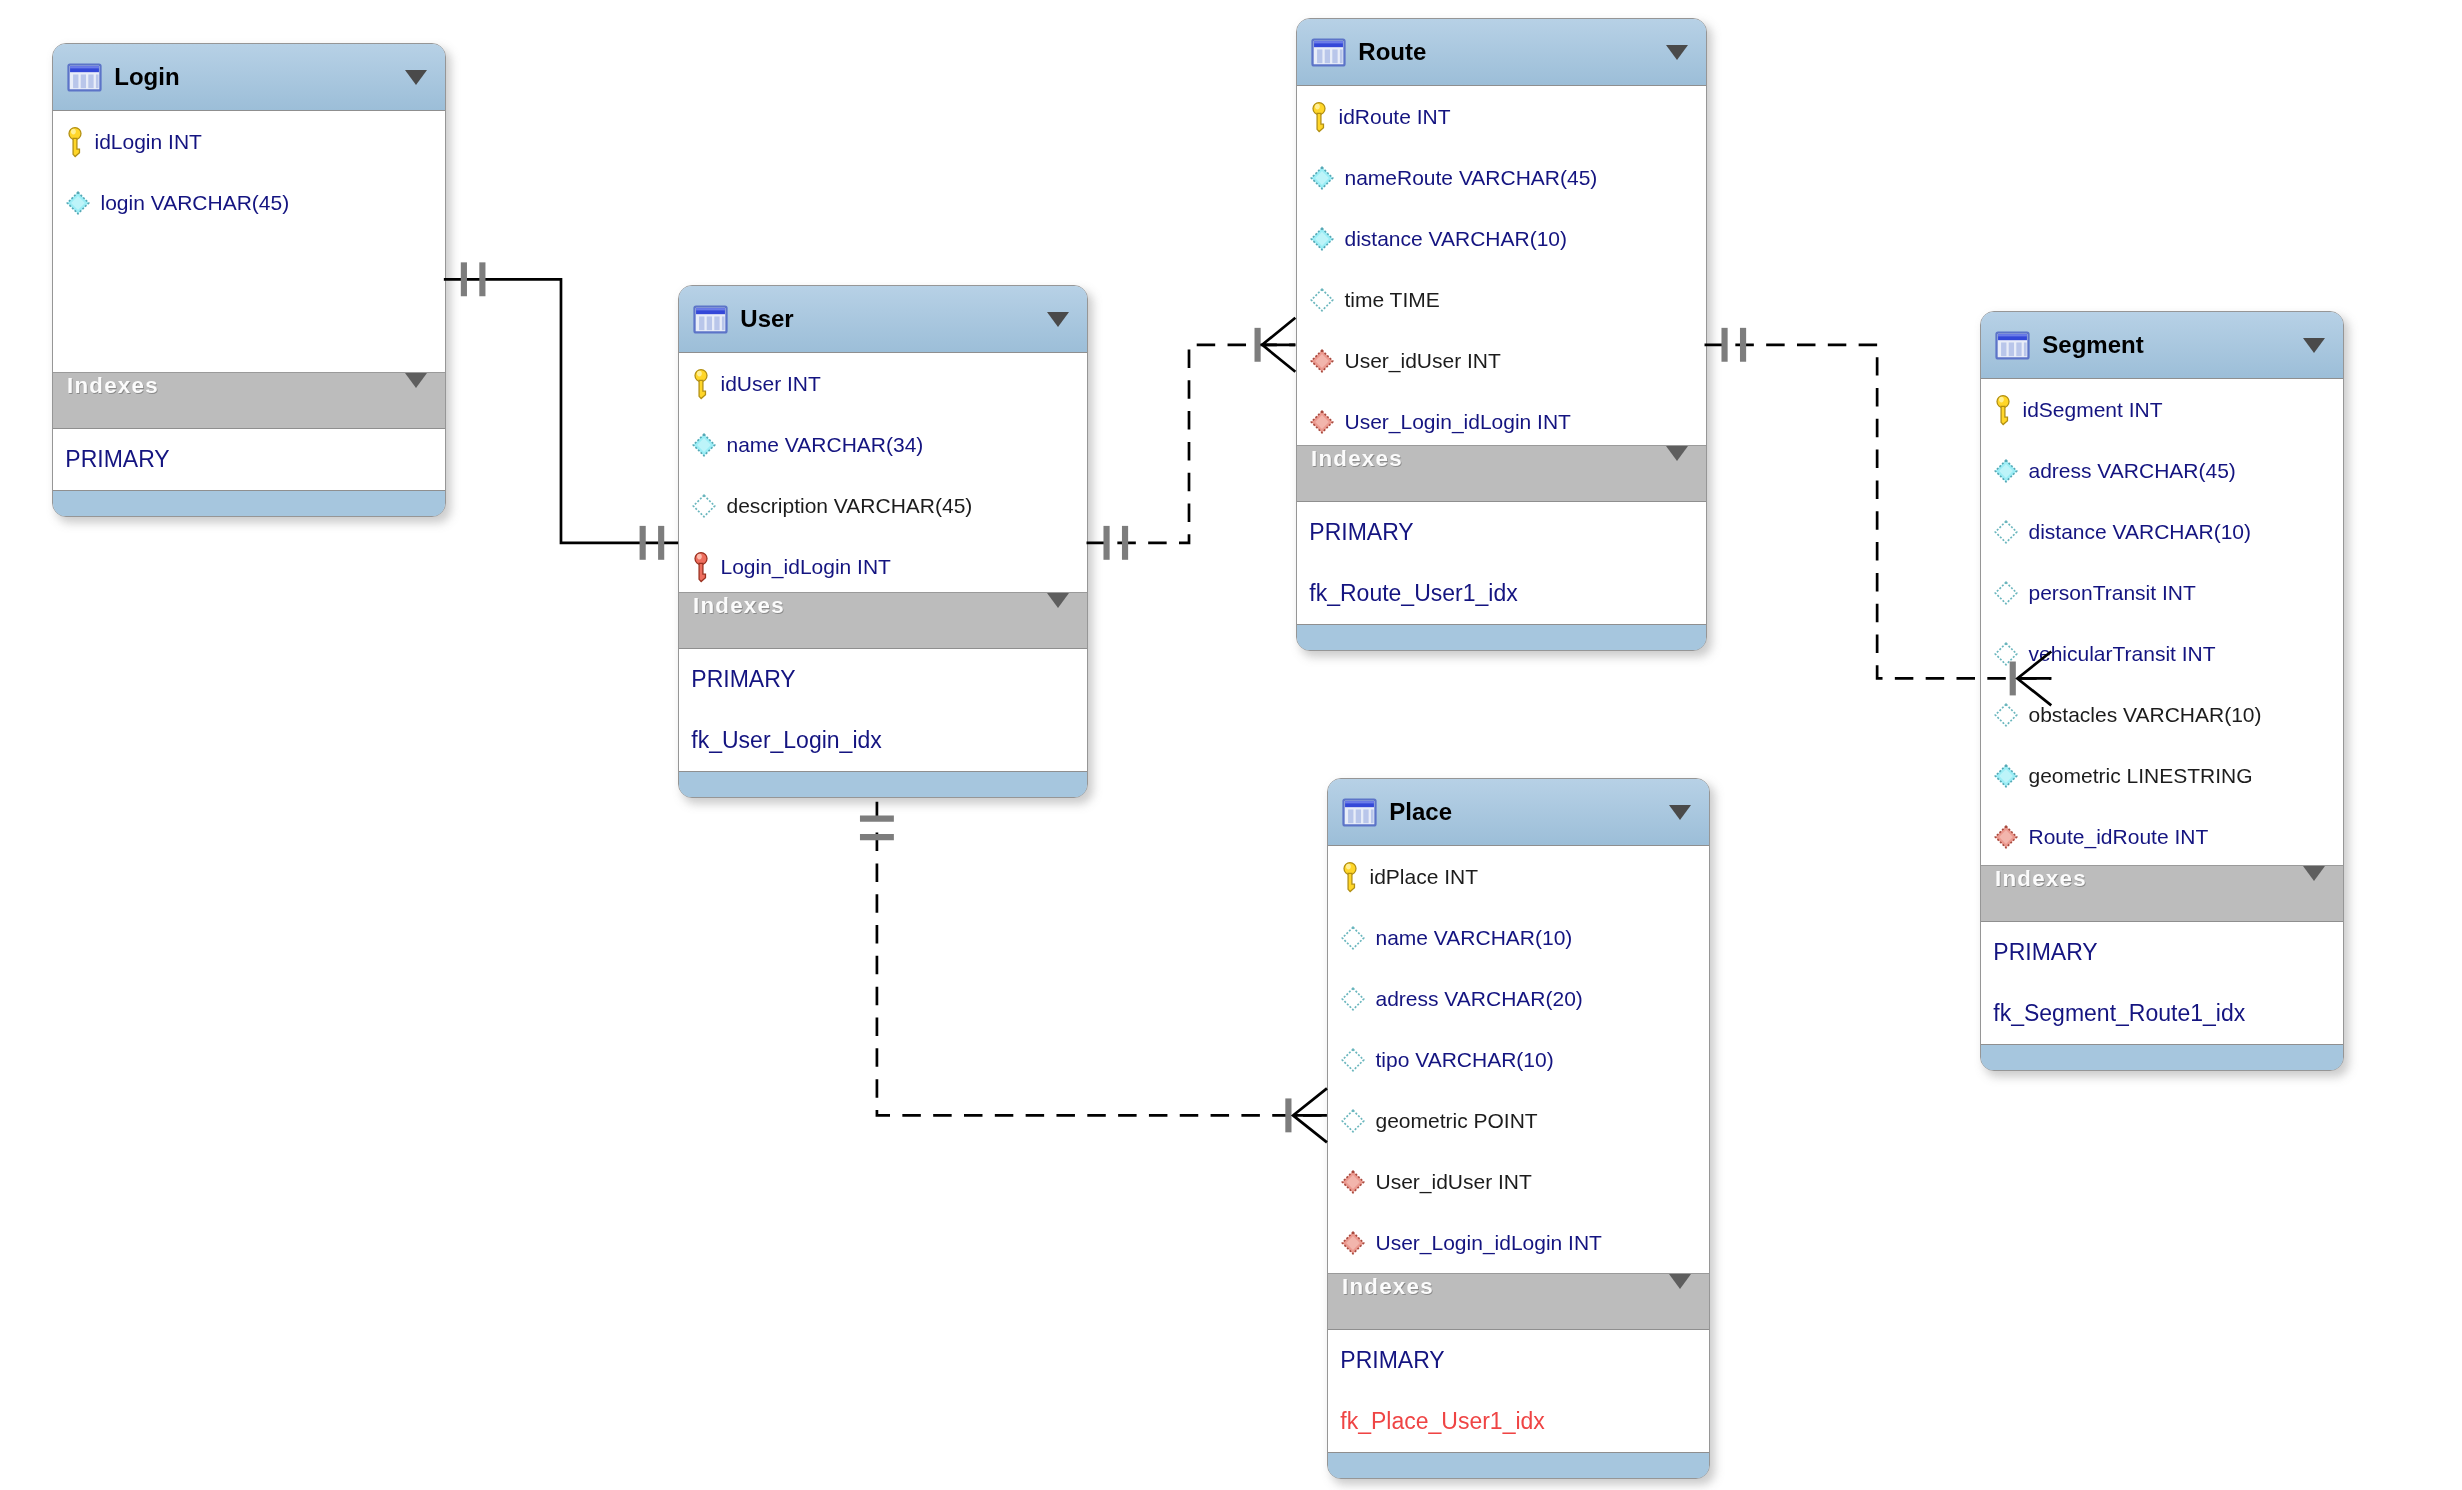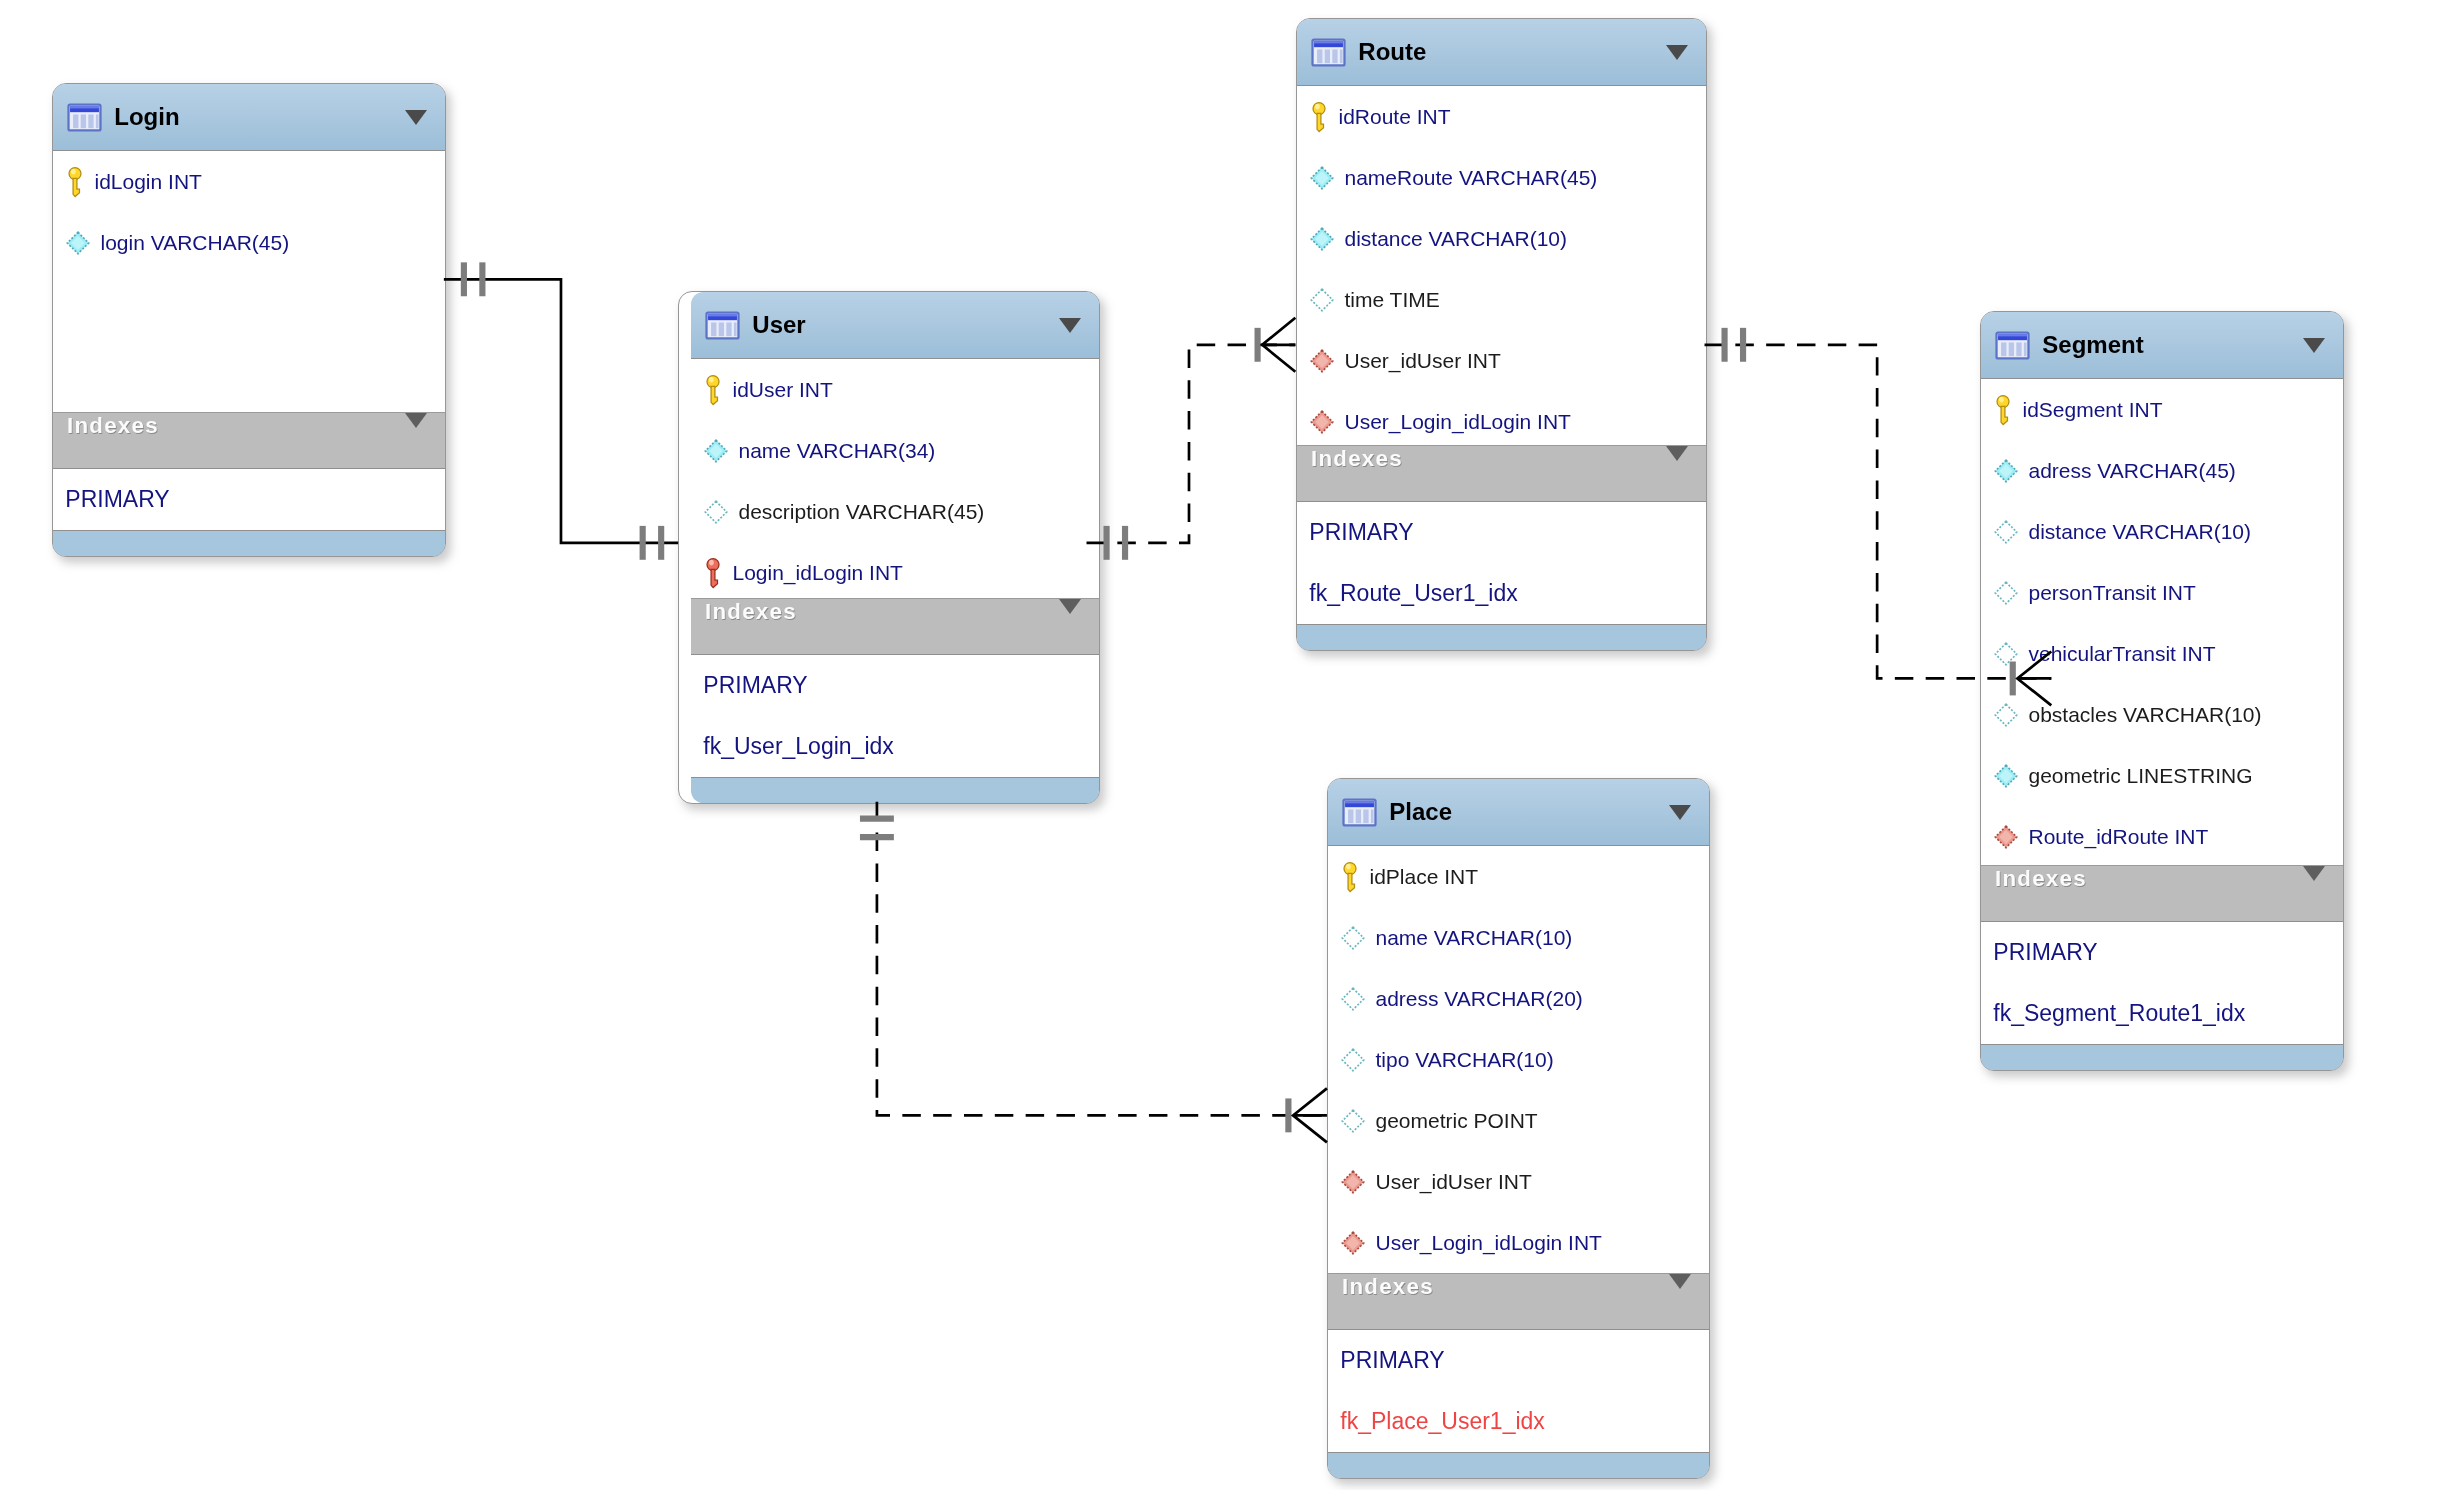--- a/index.html
+++ b/index.html
@@ -74,21 +74,21 @@
         <rect x="18" y="15" width="7" height="18"></rect>
         <rect x="28" y="15" width="7" height="18"></rect>
         <rect x="38" y="15" width="3.5" height="18"></rect>
       </g>
     </symbol>
   </defs>
 </svg>
 
 <div class="canvas">
 
-  <div class="tbox" style="left:52px;top:43px;width:392px;height:472px;margin-top:40px;">
+  <div class="tbox" style="left:52px;top:43px;width:392px;height:472px;">
     <div class="thead">
       <svg class="cicon" width="35" height="29" viewBox="0 0 46 38">
           <use href="#sym-table"></use>
         </svg>
       <span class="ttitle">Login</span>
       <span class="tri"></span>
     </div>
     <div class="tcols">
       <div class="crow">
         <svg class="cicon" width="20" height="32" viewBox="0 0 26 42">
@@ -106,21 +106,21 @@
     <div class="tidxhead">
       <span class="ilabel">Indexes</span>
       <span class="tri"></span>
     </div>
     <div class="irow">
       <span>PRIMARY</span>
     </div>
     <div class="tfoot"></div>
   </div>
 
-  <div class="tbox" style="left:678px;top:291px;width:408px;height:511px;padding-left:12px;">
+  <div class="tbox" style="left:678px;top:285px;width:408px;height:511px;">
     <div class="thead">
       <svg class="cicon" width="35" height="29" viewBox="0 0 46 38">
           <use href="#sym-table"></use>
         </svg>
       <span class="ttitle">User</span>
       <span class="tri"></span>
     </div>
     <div class="tcols">
       <div class="crow">
         <svg class="cicon" width="20" height="32" viewBox="0 0 26 42">

